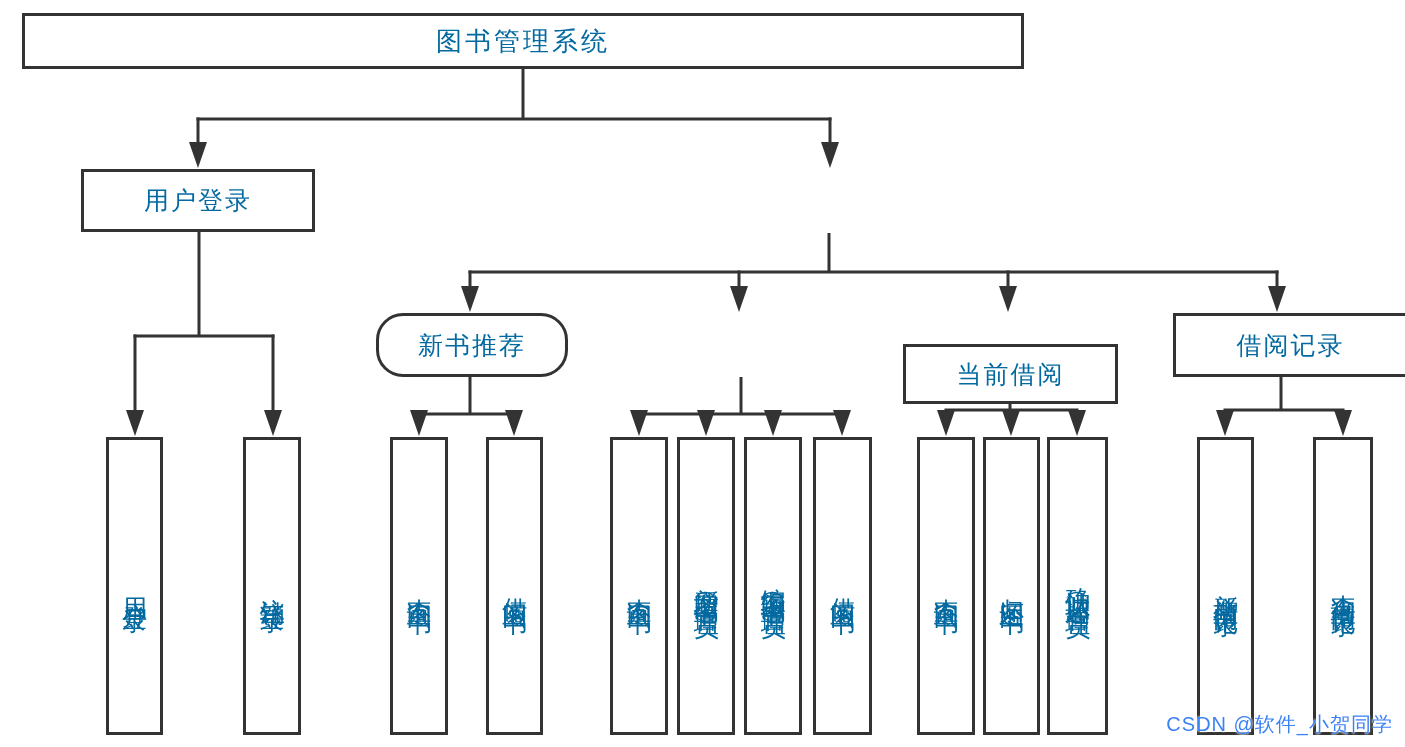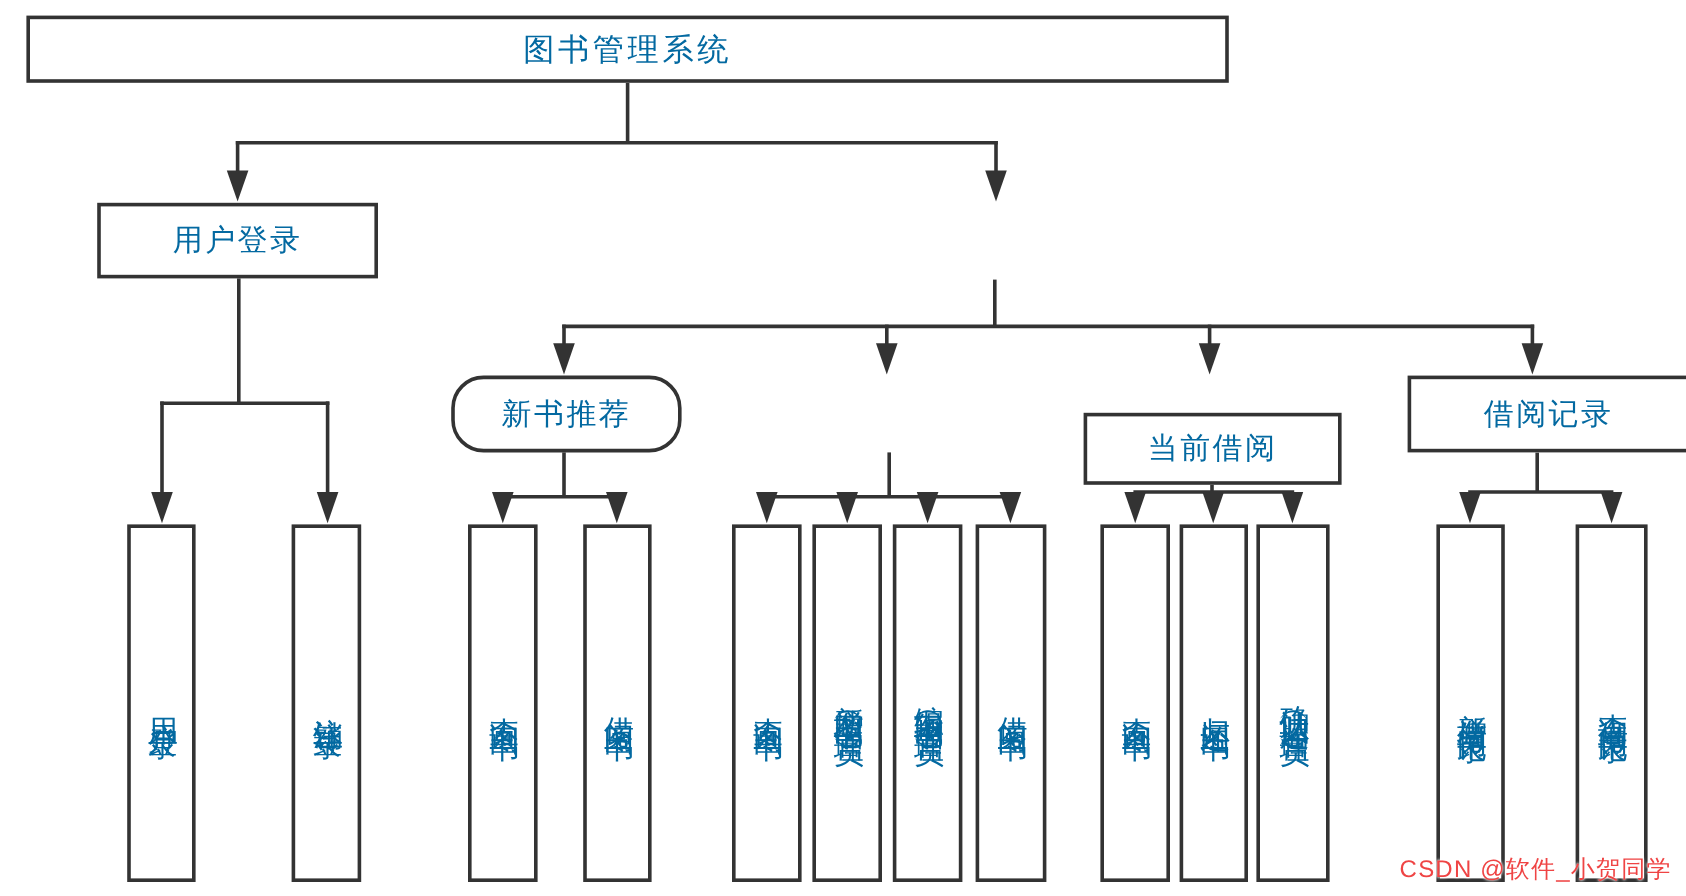--- a/index.html
+++ b/index.html
@@ -60,21 +60,21 @@
   #l-10 { left: 983px;  width: 57px; }
   #l-11 { left: 1047px; width: 61px; }
   #l-12 { left: 1197px; width: 57px; }
   #l-13 { left: 1313px; width: 60px; }
   .watermark {
     position: absolute;
     right: 12px;
     top: 711px;
     font-size: 20px;
     letter-spacing: 1px;
-    color: #ef4444;
+    color: #3b82f6;
     text-shadow: 0 0 3px #ffffff, 0 0 2px #ffffff;
     white-space: nowrap;
     z-index: 5;
   }
 </style>
 </head>
 <body>
 
 <div class="canvas">
 

